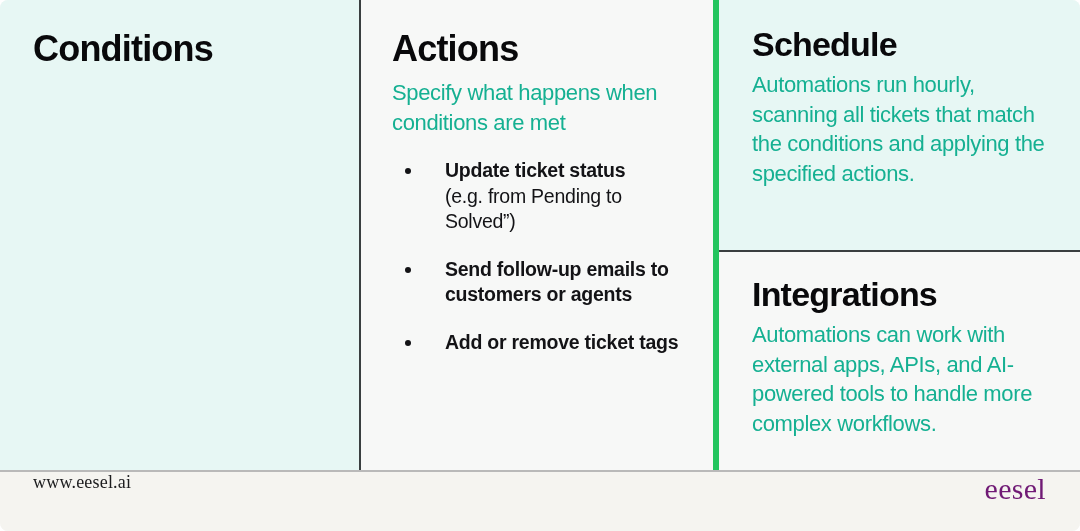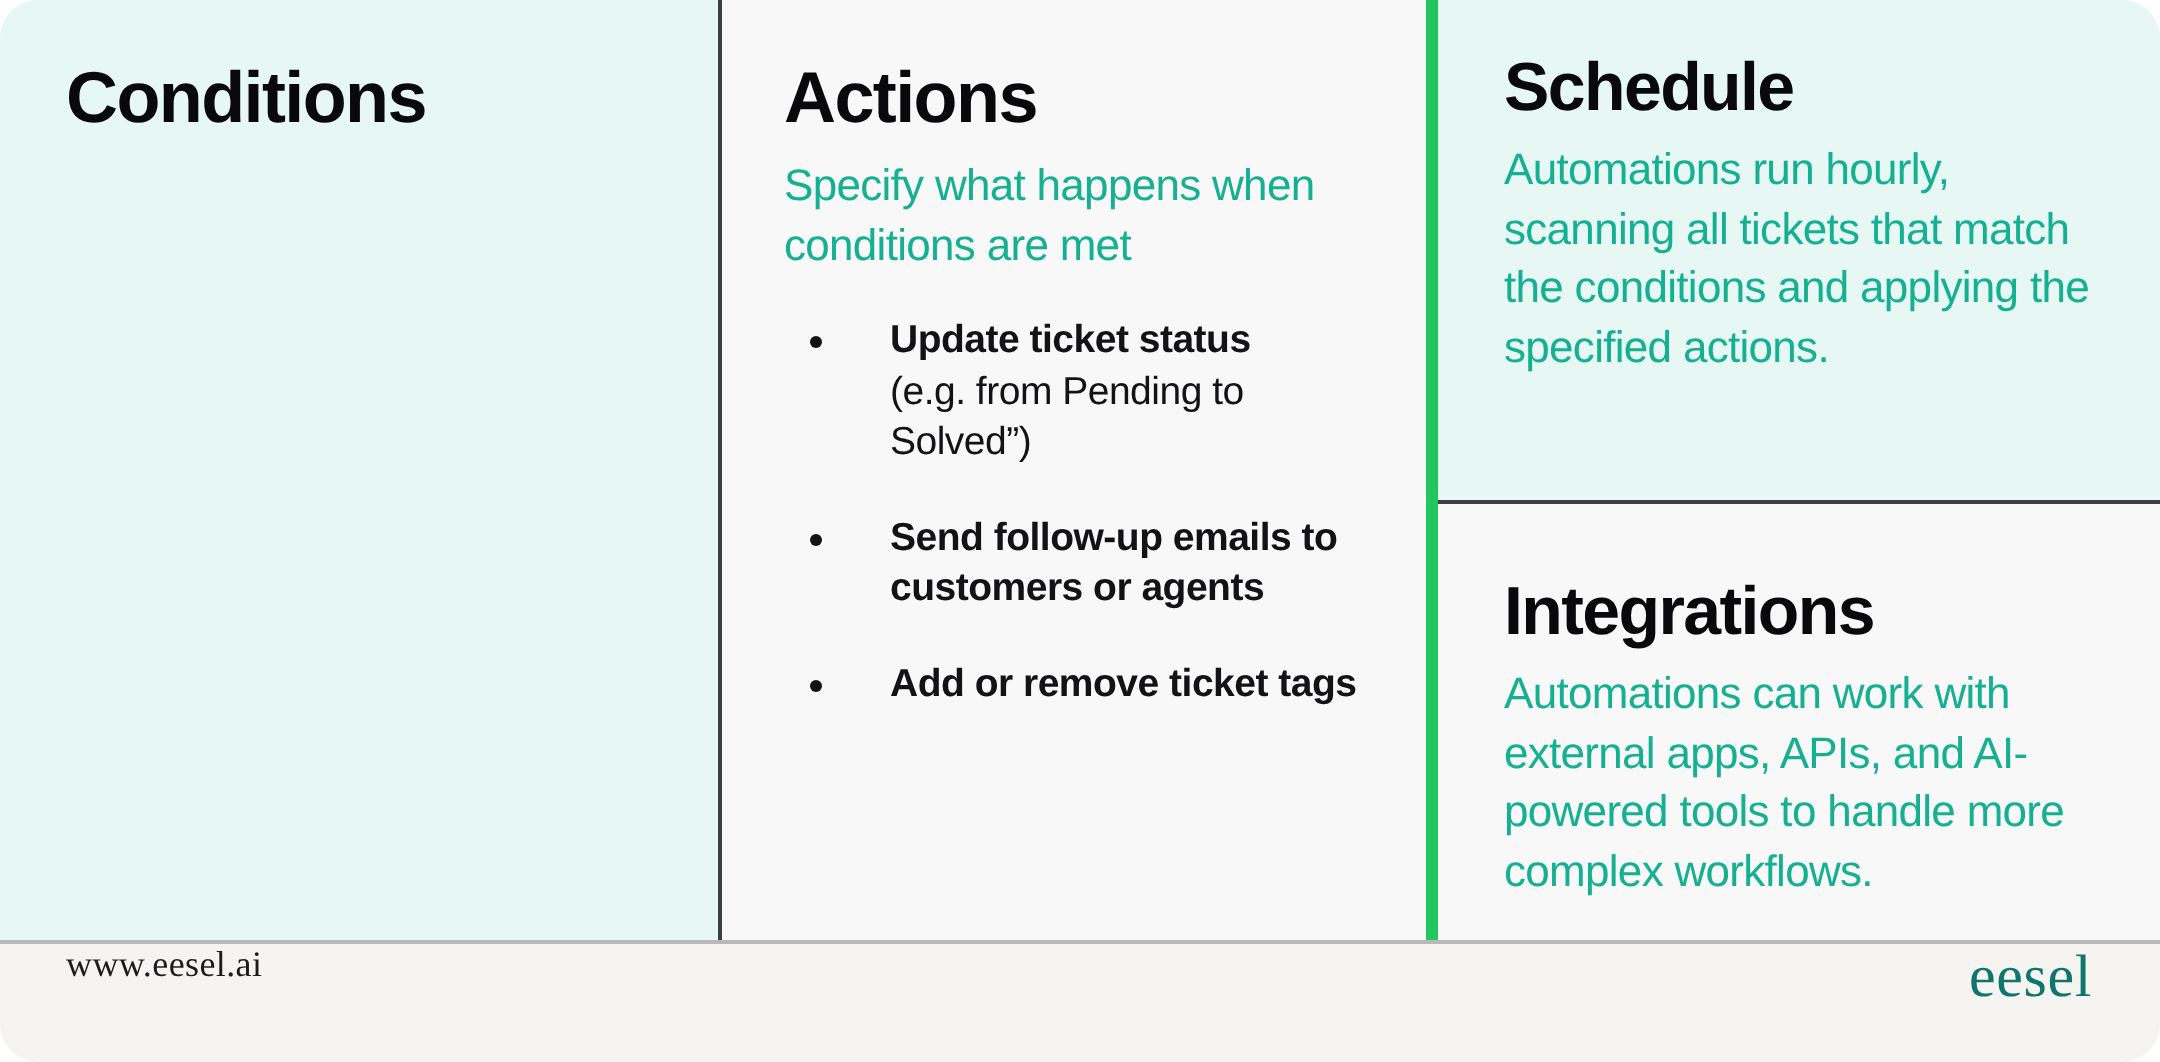--- a/index.html
+++ b/index.html
@@ -13,21 +13,21 @@
     overflow: hidden;
     font-family: "Liberation Sans", sans-serif;
     -webkit-font-smoothing: antialiased;
   }
 
   .card {
     position: relative;
     width: 1080px;
     height: 531px;
     box-sizing: border-box;
-    border-radius: 19px;
+    border-radius: 8px;
     overflow: hidden;
     background: #F7F8F7;
   }
 
   
   .grid {
     position: absolute;
     left: 0;
     top: 0;
     width: 1080px;
@@ -49,21 +49,20 @@
   .col-actions {
     width: 358px;
     background: #F7F8F7;
     border-right: 6px solid #22c55e;
   }
   .col-right {
     width: 361px;
     background: #F7F8F7;
     display: flex;
     flex-direction: column;
-    gap: 12px;
   }
 
   .cell {
     box-sizing: border-box;
     position: relative;
   }
   .cell-schedule {
     height: 252px;
     background: #E7F7F4;
     border-bottom: 2px solid #3A3F40;
@@ -155,21 +154,21 @@
   .footer-url {
     font-family: "Liberation Serif", serif;
     font-size: 18px;
     letter-spacing: 0.2px;
     color: #1C1C1E;
   }
   .footer-logo {
     font-family: "Liberation Serif", serif;
     font-size: 30px;
     letter-spacing: 0.3px;
-    color: #0f766e;
+    color: #701a75;
   }
 </style>
 </head>
 <body>
 
 <div class="card">
 
   <div class="grid">
 
     <div class="col col-conditions">

